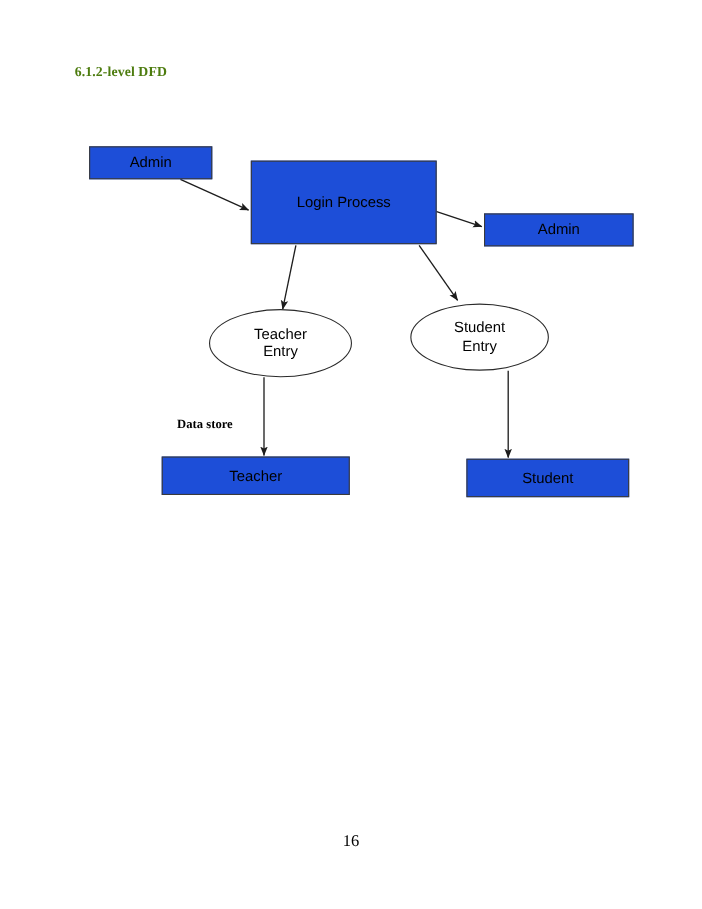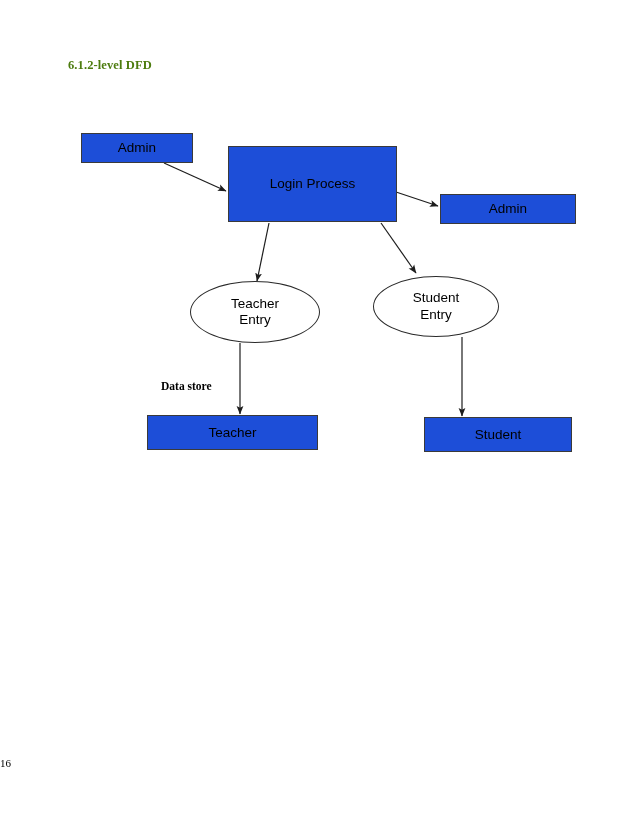--- a/index.html
+++ b/index.html
@@ -44,22 +44,23 @@
     font-size: 11.5px;
     color: #000;
     white-space: nowrap;
   }
 
   .page-number {
     position: absolute;
     left: 0;
     top: 757px;
     width: 638px;
+    text-align: center;
     font-family: "Liberation Serif", serif;
-    font-size: 11px;
+    font-size: 15px;
     color: #000;
   }
 
   
   .node-box {
     position: absolute;
     box-sizing: border-box;
     border: 1px solid #3a3a3a;
     background: #1d4ed8;
     display: flex;

